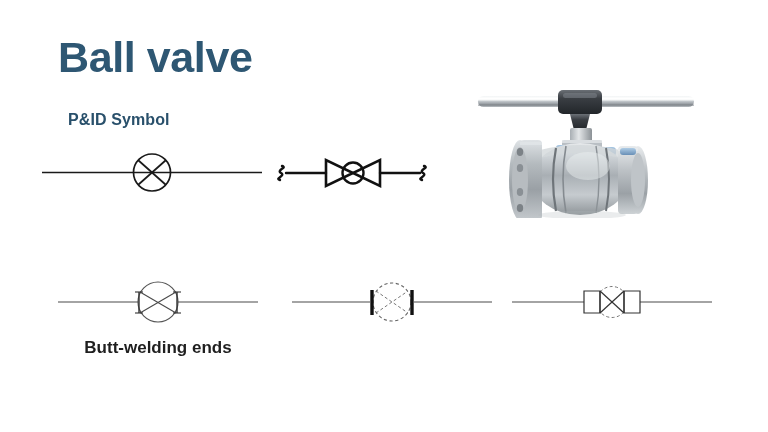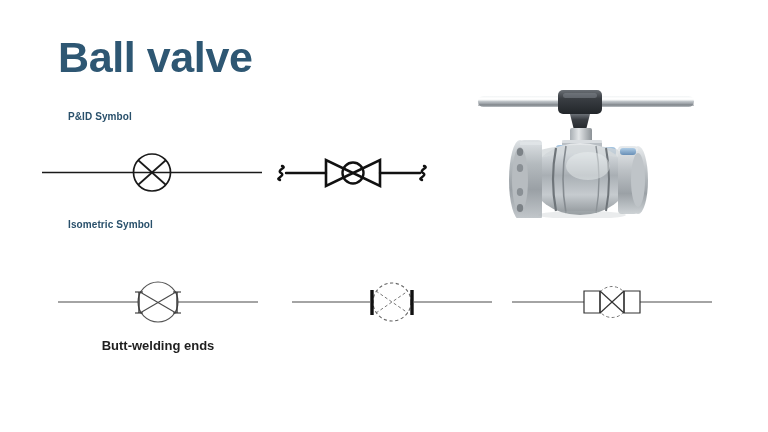--- a/index.html
+++ b/index.html
@@ -29,21 +29,21 @@
     line-height: 1.05;
     font-weight: 700;
     letter-spacing: -0.4px;
     color: #2e5773;
     white-space: nowrap;
   }
 
   
   .section-heading {
     position: absolute;
-    font-size: 10px;
+    font-size: 16px;
     font-weight: 700;
     color: #29506b;
     white-space: nowrap;
     letter-spacing: 0.1px;
   }
   #heading-pid   { left: 68px; top: 111px; }
   #heading-iso   { left: 68px; top: 219px; }
 
   
   .stage { position: absolute; }
@@ -53,21 +53,21 @@
 
   #stage-iso-butt    { left: 58px;  top: 272px; width: 200px; height: 60px; }
   #stage-iso-flanged { left: 292px; top: 272px; width: 200px; height: 60px; }
   #stage-iso-socket  { left: 512px; top: 272px; width: 200px; height: 60px; }
 
   .stage svg { display: block; width: 100%; height: 100%; }
 
   
   .caption {
     position: absolute;
-    font-size: 13px;
+    font-size: 17px;
     font-weight: 700;
     color: #1f1f1f;
     white-space: nowrap;
     text-align: center;
   }
   #caption-butt    { left: 58px;  top: 338px; width: 200px; }
   #caption-flanged { left: 292px; top: 338px; width: 200px; }
   #caption-socket  { left: 512px; top: 338px; width: 200px; }
 
   
@@ -117,21 +117,20 @@
 
         <path d="M 58 12 L 58 38 L 85 25 Z"></path>
 
         <path d="M 112 12 L 112 38 L 85 25 Z"></path>
       </g>
 
       <circle cx="85" cy="25" r="10.5" stroke="#111111" stroke-width="2.4" fill="none"></circle>
     </svg>
   </div>
 
-  <div class="section-heading" id="heading-iso">Isometric Symbol</div>
 
   <div class="stage" id="stage-iso-butt">
     <svg viewBox="0 0 200 60" xmlns="http://www.w3.org/2000/svg">
       <g stroke="#4a4a4a" fill="none" stroke-width="1.1">
 
         <line x1="0" y1="30" x2="80" y2="30"></line>
         <line x1="120" y1="30" x2="200" y2="30"></line>
 
         <circle cx="100" cy="30" r="20" stroke="#555555" stroke-width="1.2"></circle>
 

